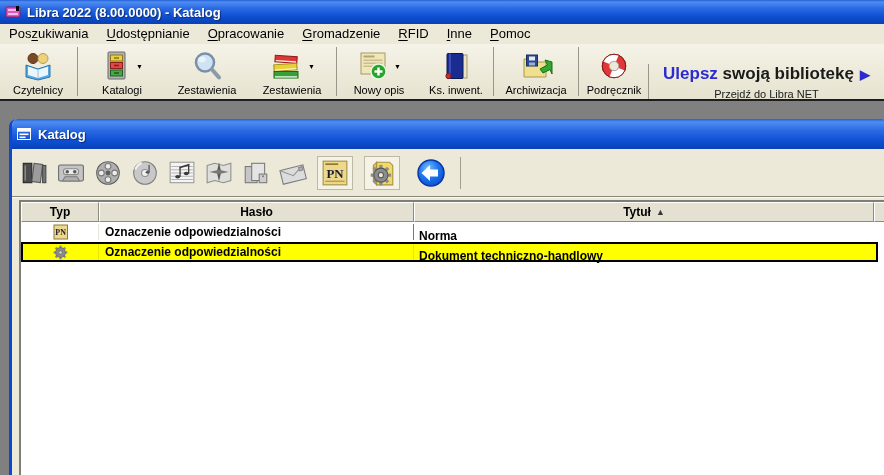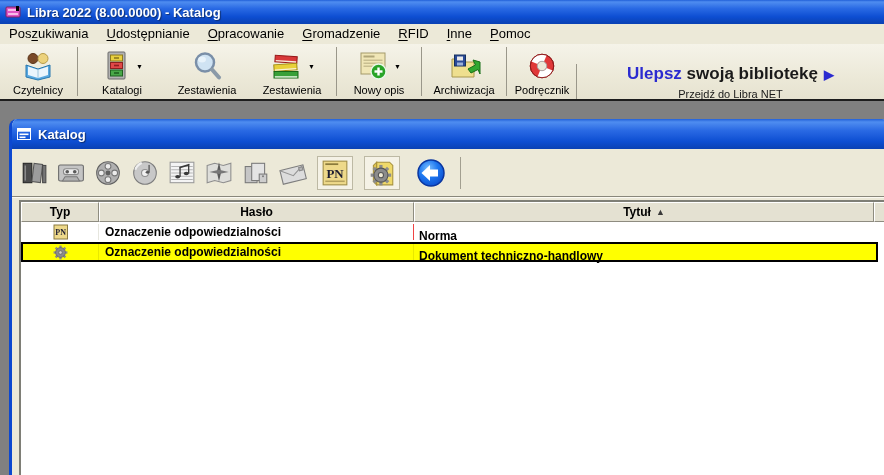--- a/index.html
+++ b/index.html
@@ -176,20 +176,31 @@
           <rect x="6.5" y="14.5" width="12" height="1.5" fill="#c8be90"></rect>
           <circle cx="21.5" cy="20.5" r="7.5" fill="#28a428" stroke="#e9f7e9" stroke-width="1.4"></circle>
           <rect x="20.3" y="16.5" width="2.4" height="8" fill="#fff"></rect>
           <rect x="17.5" y="19.3" width="8" height="2.4" fill="#fff"></rect>
         </svg>
         <span class="darr">▼</span>
       </div>
       <span class="tlabel">Nowy opis</span>
     </div>
 
+    <div class="tbtn w72">
+      <div class="ticon-row">
+        <svg width="32" height="30" viewBox="0 0 32 30">
+          <rect x="22" y="4" width="5" height="23" fill="#ece3c3" stroke="#a89a70"></rect>
+          <rect x="7" y="2.5" width="16" height="25" rx="1" fill="#1a2c90" stroke="#0a1850"></rect>
+          <rect x="9" y="2.5" width="2" height="25" fill="#3a4cb0"></rect>
+          <circle cx="8.5" cy="25" r="2.6" fill="#c03030" stroke="#801818"></circle>
+        </svg>
+      </div>
+      <span class="tlabel">Ks. inwent.</span>
+    </div>
 
     <div class="tsep"></div>
 
     <div class="tbtn w82">
       <div class="ticon-row">
         <svg width="34" height="30" viewBox="0 0 34 30">
           <polygon points="5,8 13,8 15,11 27,11 27,26 5,26" fill="#efdf8e" stroke="#a8984e"></polygon>
           <rect x="7.5" y="4" width="11" height="11" fill="#2a4a98" stroke="#16305e"></rect>
           <rect x="10" y="5.5" width="6" height="4" fill="#e8e8e8"></rect>
           <rect x="10" y="11.5" width="6" height="3" fill="#9ab0d8"></rect>

